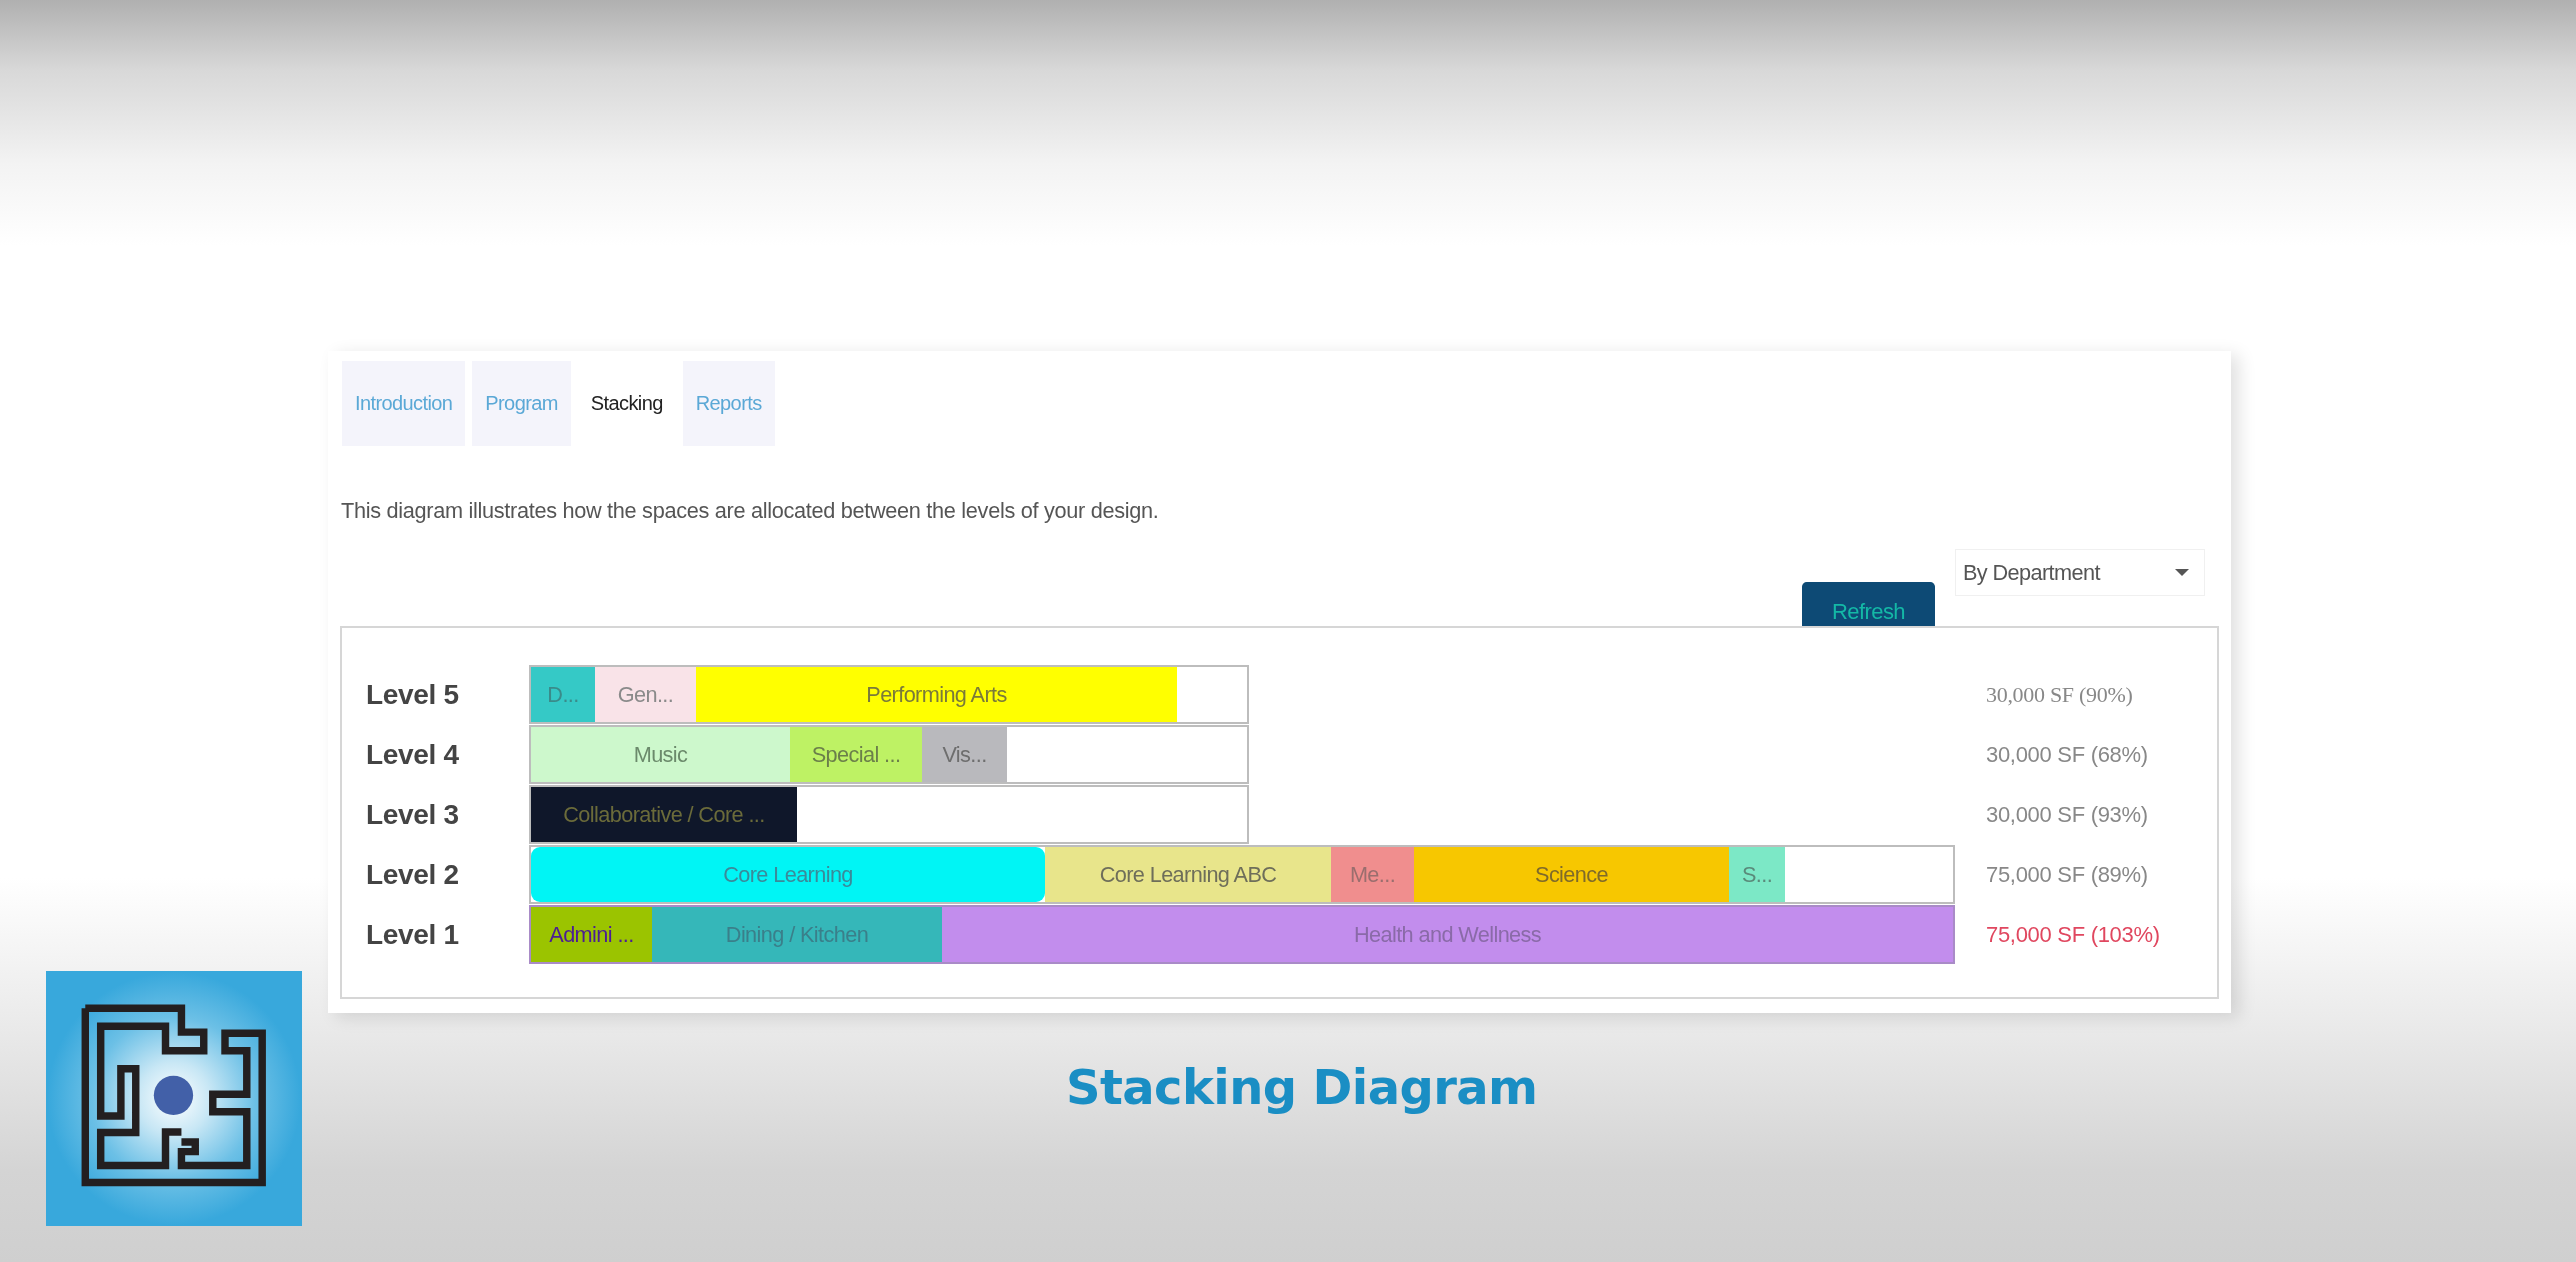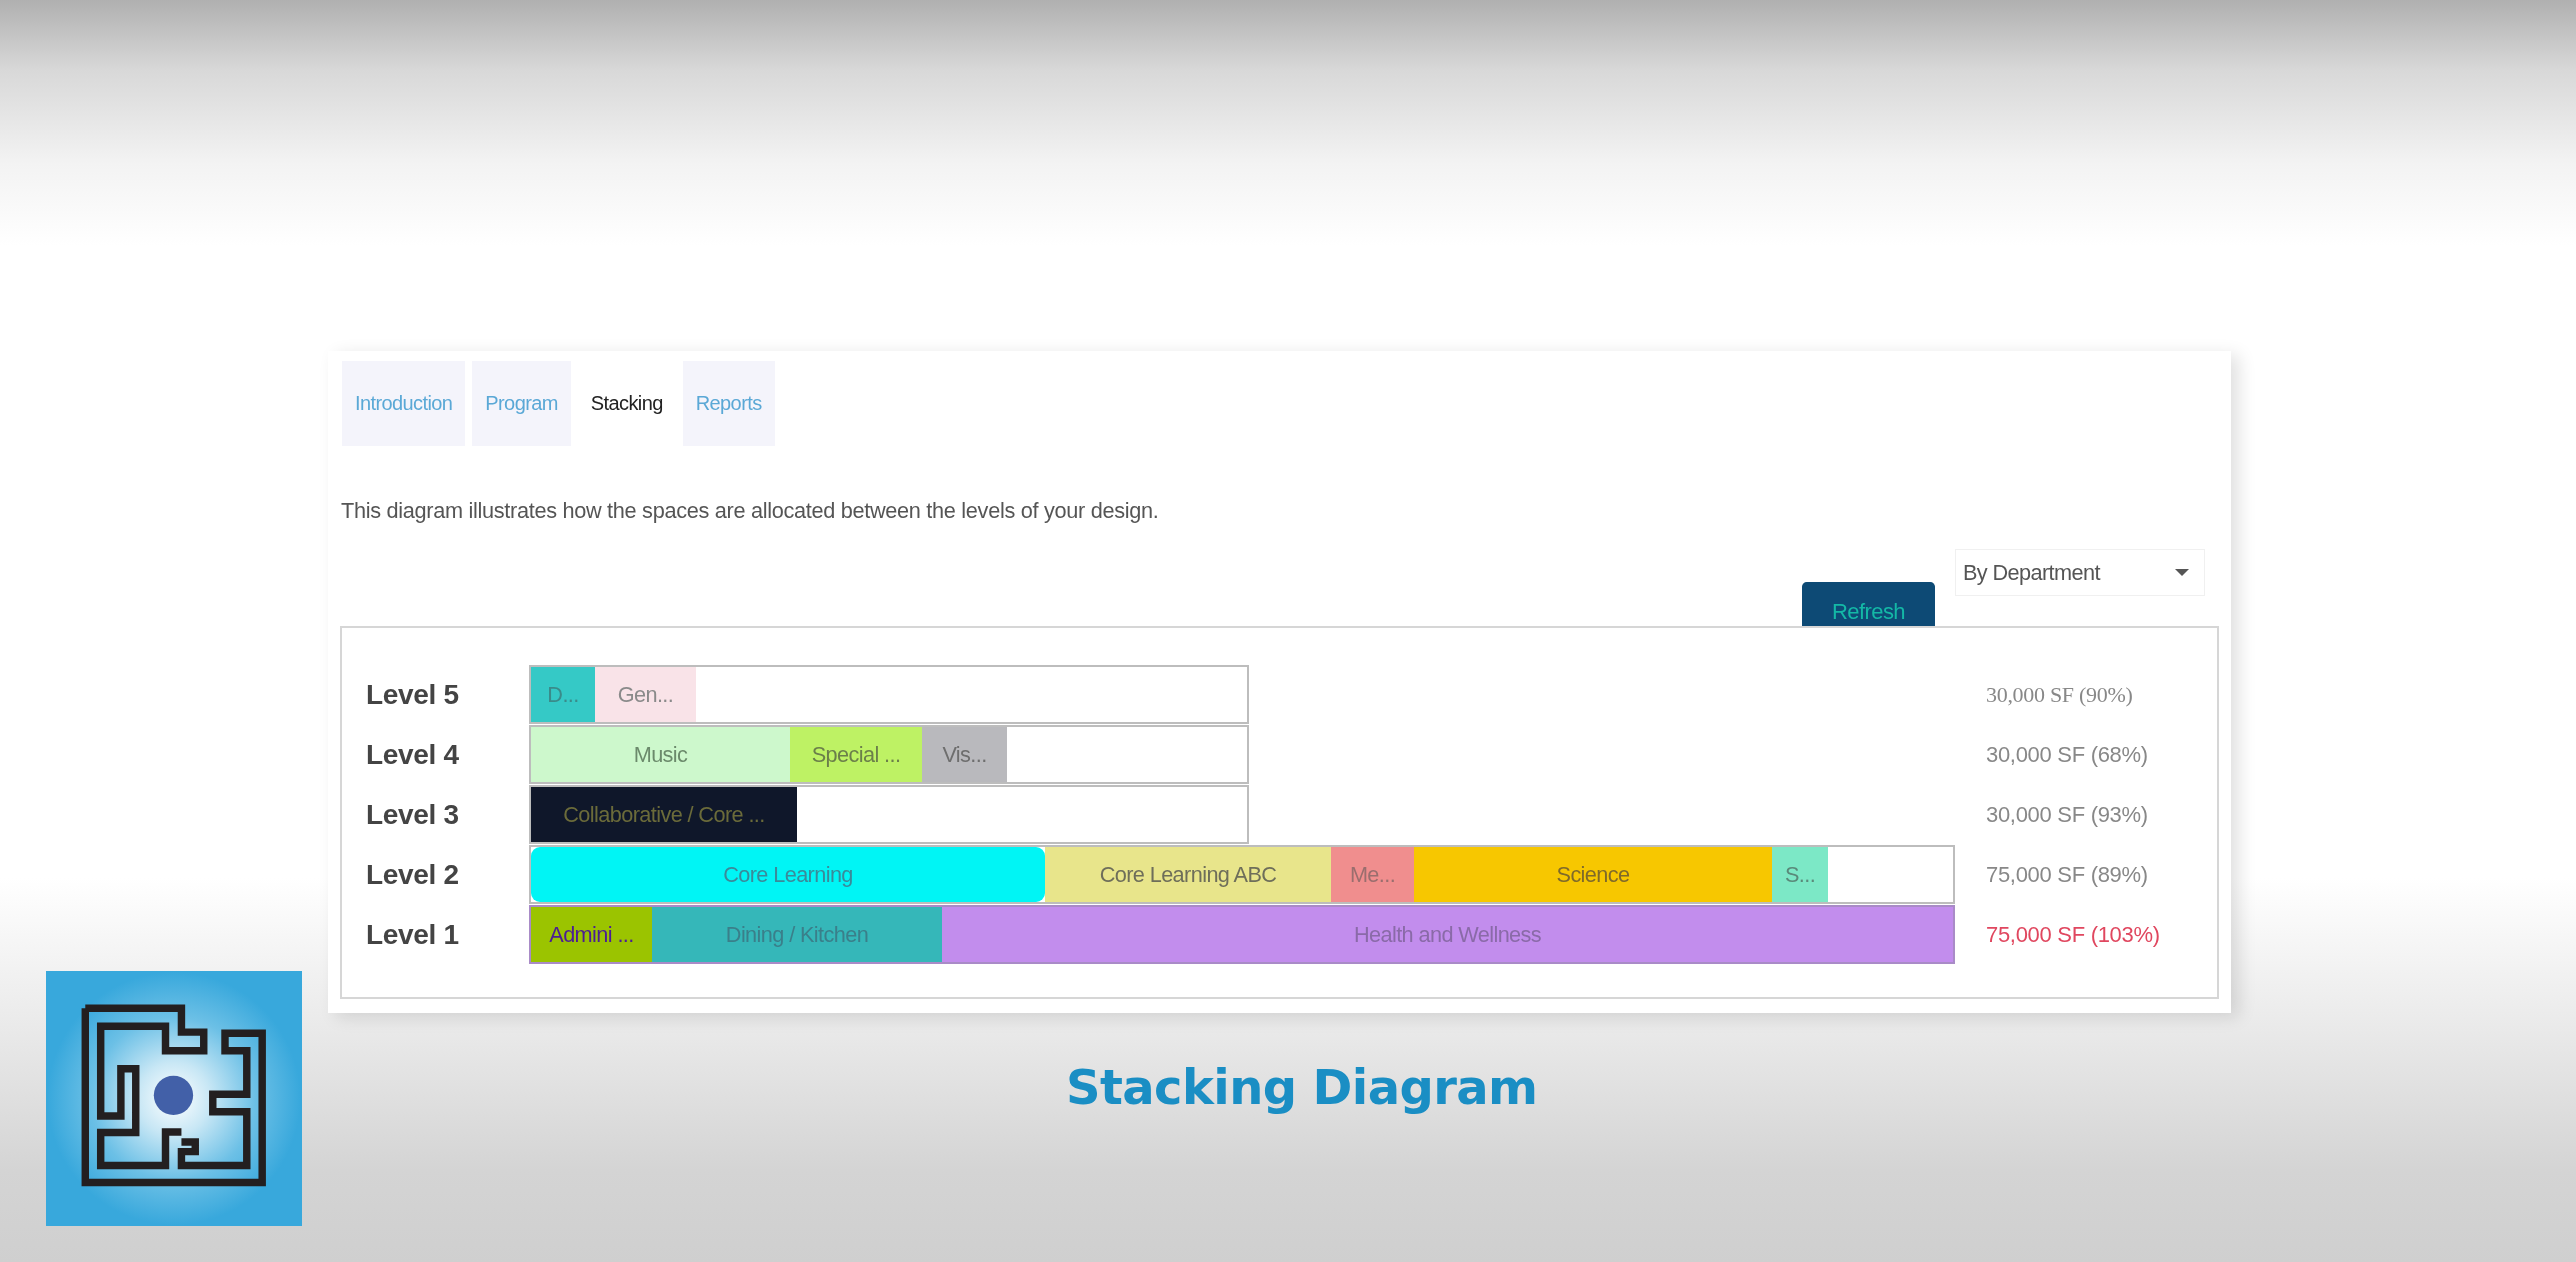--- a/index.html
+++ b/index.html
@@ -87,20 +87,21 @@
   <span class="caret"></span>
 </div>
 
 <div class="chart-box"></div>
 
 <div>
   <div class="row-label" style="top:665px;">Level 5</div>
   <div class="bar-frame" style="top:665px; width:720px;">
     <div class="seg" style="width:64px;background:#35c9c6;color:#3a8b8a;">D...</div>
     <div class="seg" style="width:101px;background:#f9e3e8;color:#8a8a8a;">Gen...</div>
+    <div class="seg" style="width:481px;background:#ffff00;color:#7a7a3a;">Performing Arts</div>
   </div>
   <div class="row-value" style="top:665px;font-family:Liberation Serif, serif;">30,000 SF (90%)</div>
 </div>
 
 <div>
   <div class="row-label" style="top:725px;">Level 4</div>
   <div class="bar-frame" style="top:725px; width:720px;">
     <div class="seg" style="width:259px;background:#cdf8cc;color:#6b8a6b;">Music</div>
     <div class="seg" style="width:132px;background:#bef264;color:#6b7f4a;">Special ...</div>
     <div class="seg" style="width:85px;background:#b9b9bd;color:#6e6e6e;">Vis...</div>
@@ -115,21 +116,21 @@
   </div>
   <div class="row-value" style="top:785px;">30,000 SF (93%)</div>
 </div>
 
 <div>
   <div class="row-label" style="top:845px;">Level 2</div>
   <div class="bar-frame" style="top:845px; width:1426px;">
     <div class="seg" style="width:514px;background:#00f5f5;color:#3a8a9a;border-radius:9px;">Core Learning</div>
     <div class="seg" style="width:286px;background:#e8e58b;color:#6e6e5a;">Core Learning ABC</div>
     <div class="seg" style="width:83px;background:#f08e8e;color:#9a6e6e;">Me...</div>
-    <div class="seg" style="width:358px;background:#f7c700;color:#7f6a2a;">Science</div>
+    <div class="seg" style="width:315px;background:#f7c700;color:#7f6a2a;">Science</div>
     <div class="seg" style="width:56px;background:#7ce8c6;color:#5a8a7a;">S...</div>
   </div>
   <div class="row-value" style="top:845px;">75,000 SF (89%)</div>
 </div>
 
 <div>
   <div class="row-label" style="top:905px;">Level 1</div>
   <div class="bar-frame" style="top:905px; width:1426px; border-color:#a98bc7;">
     <div class="seg" style="width:121px;background:#9bc400;color:#4c1d95;">Admini ...</div>
     <div class="seg" style="width:290px;background:#35b7b9;color:#3a7f8a;">Dining / Kitchen</div>

